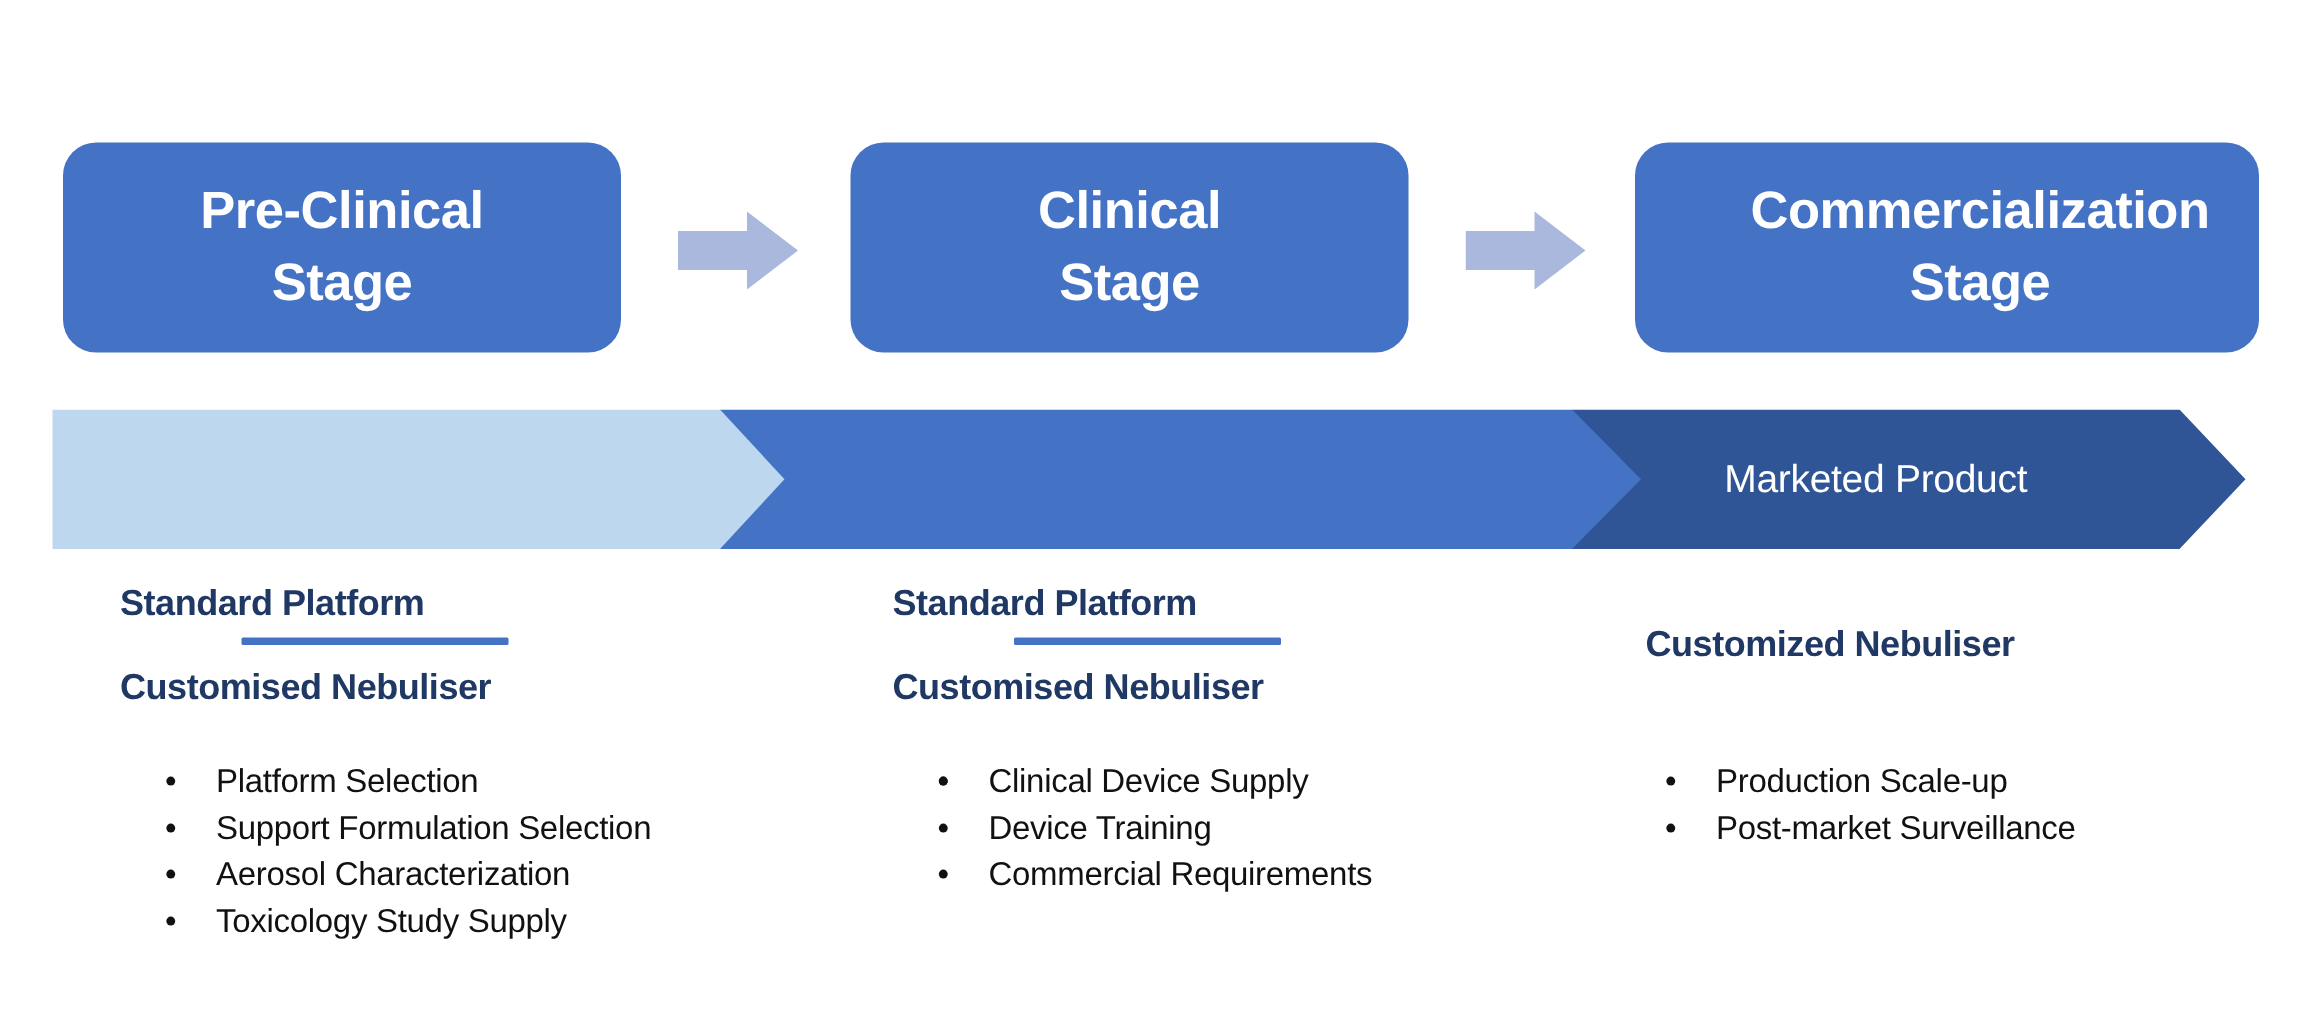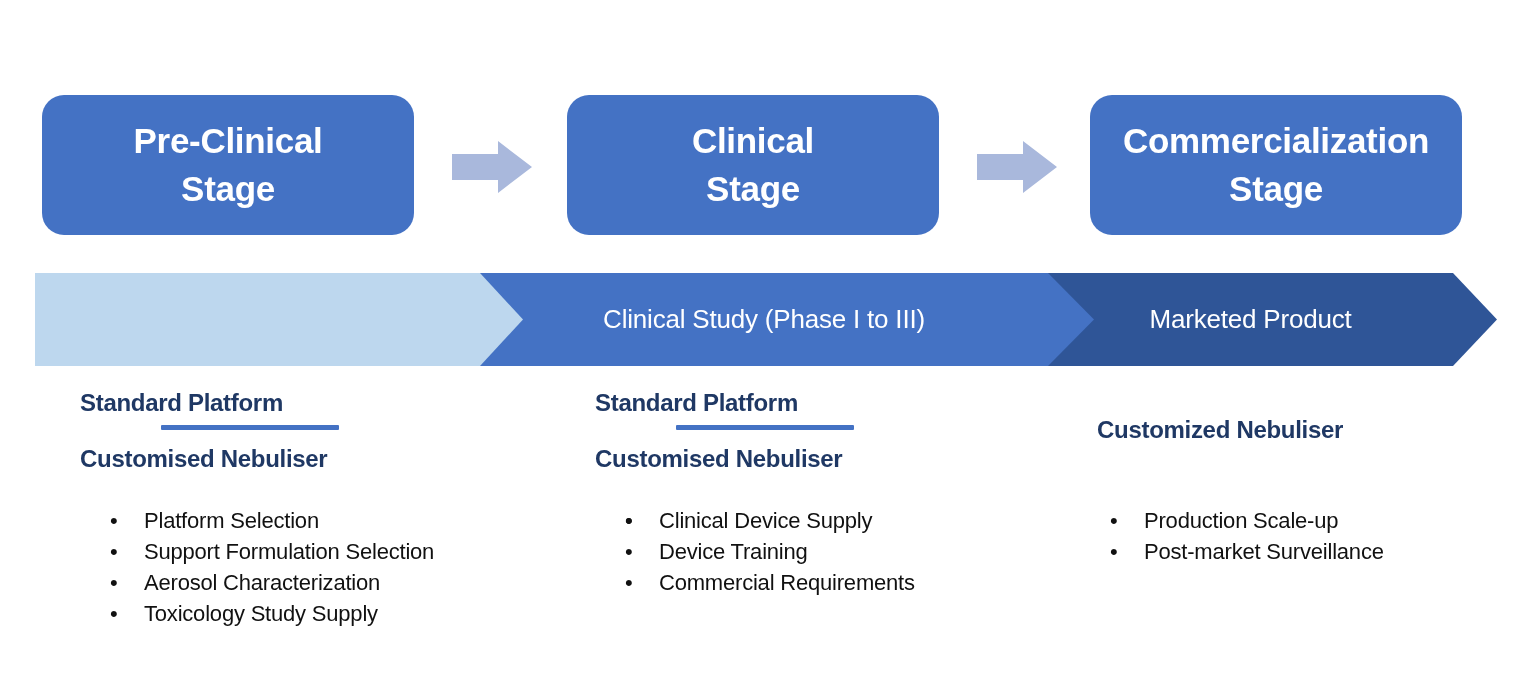--- a/index.html
+++ b/index.html
@@ -11,21 +11,21 @@
   
   .stage-box {
     position:absolute; top:95px; width:372px; height:140px;
     background:#4472C4; border-radius:22px;
     display:flex; flex-direction:column; align-items:center; justify-content:center;
     color:#ffffff; font-weight:bold; font-size:35px; line-height:48px;
     text-align:center; letter-spacing:-0.3px;
   }
   .stage-box.pos1 { left:42px; }
   .stage-box.pos2 { left:567px; }
-  .stage-box.pos3 { left:1090px; }
+  .stage-box.pos3 { left:1090px;padding-left:44px; }
 
   .connector { position:absolute; top:141px; width:80px; height:52px; }
   .connector.pos1 { left:452px; }
   .connector.pos2 { left:977px; }
 
   
   .band-svg { position:absolute; left:0; top:273px; width:1536px; height:93px; }
   .band-label {
     position:absolute; top:273px; height:93px;
     display:flex; align-items:center; justify-content:center;
@@ -81,21 +81,20 @@
   </svg>
   <svg class="connector pos2" viewBox="0 0 80 52">
     <polygon points="0,13 46,13 46,0 80,26 46,52 46,39 0,39" fill="#A9B8DC"></polygon>
   </svg>
 
   <svg class="band-svg" viewBox="0 0 1536 93">
     <polygon points="1048,0 1453,0 1497,46.5 1453,93 1048,93" fill="#2F5597"></polygon>
     <polygon points="480,0 1048,0 1094,46.5 1048,93 480,93" fill="#4472C4"></polygon>
     <polygon points="35,0 480,0 523,46.5 480,93 35,93" fill="#BDD7EE"></polygon>
   </svg>
-  <div class="band-label seg2">Clinical Study (Phase I to III)</div>
   <div class="band-label seg3">Marketed Product</div>
 
   <div class="col-header pos1">
     <span class="line1">Standard Platform</span>
     <span class="rule"></span>
     <span class="line2">Customised Nebuliser</span>
   </div>
 
   <div class="col-header pos2">
     <span class="line1">Standard Platform</span>

